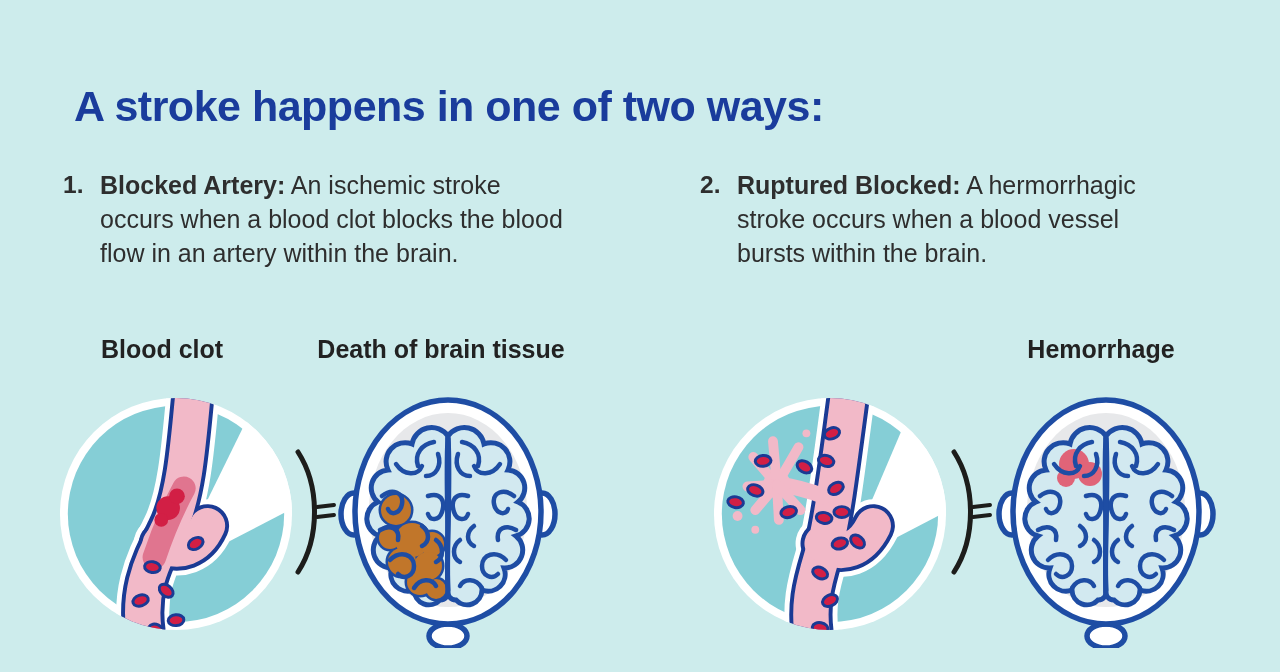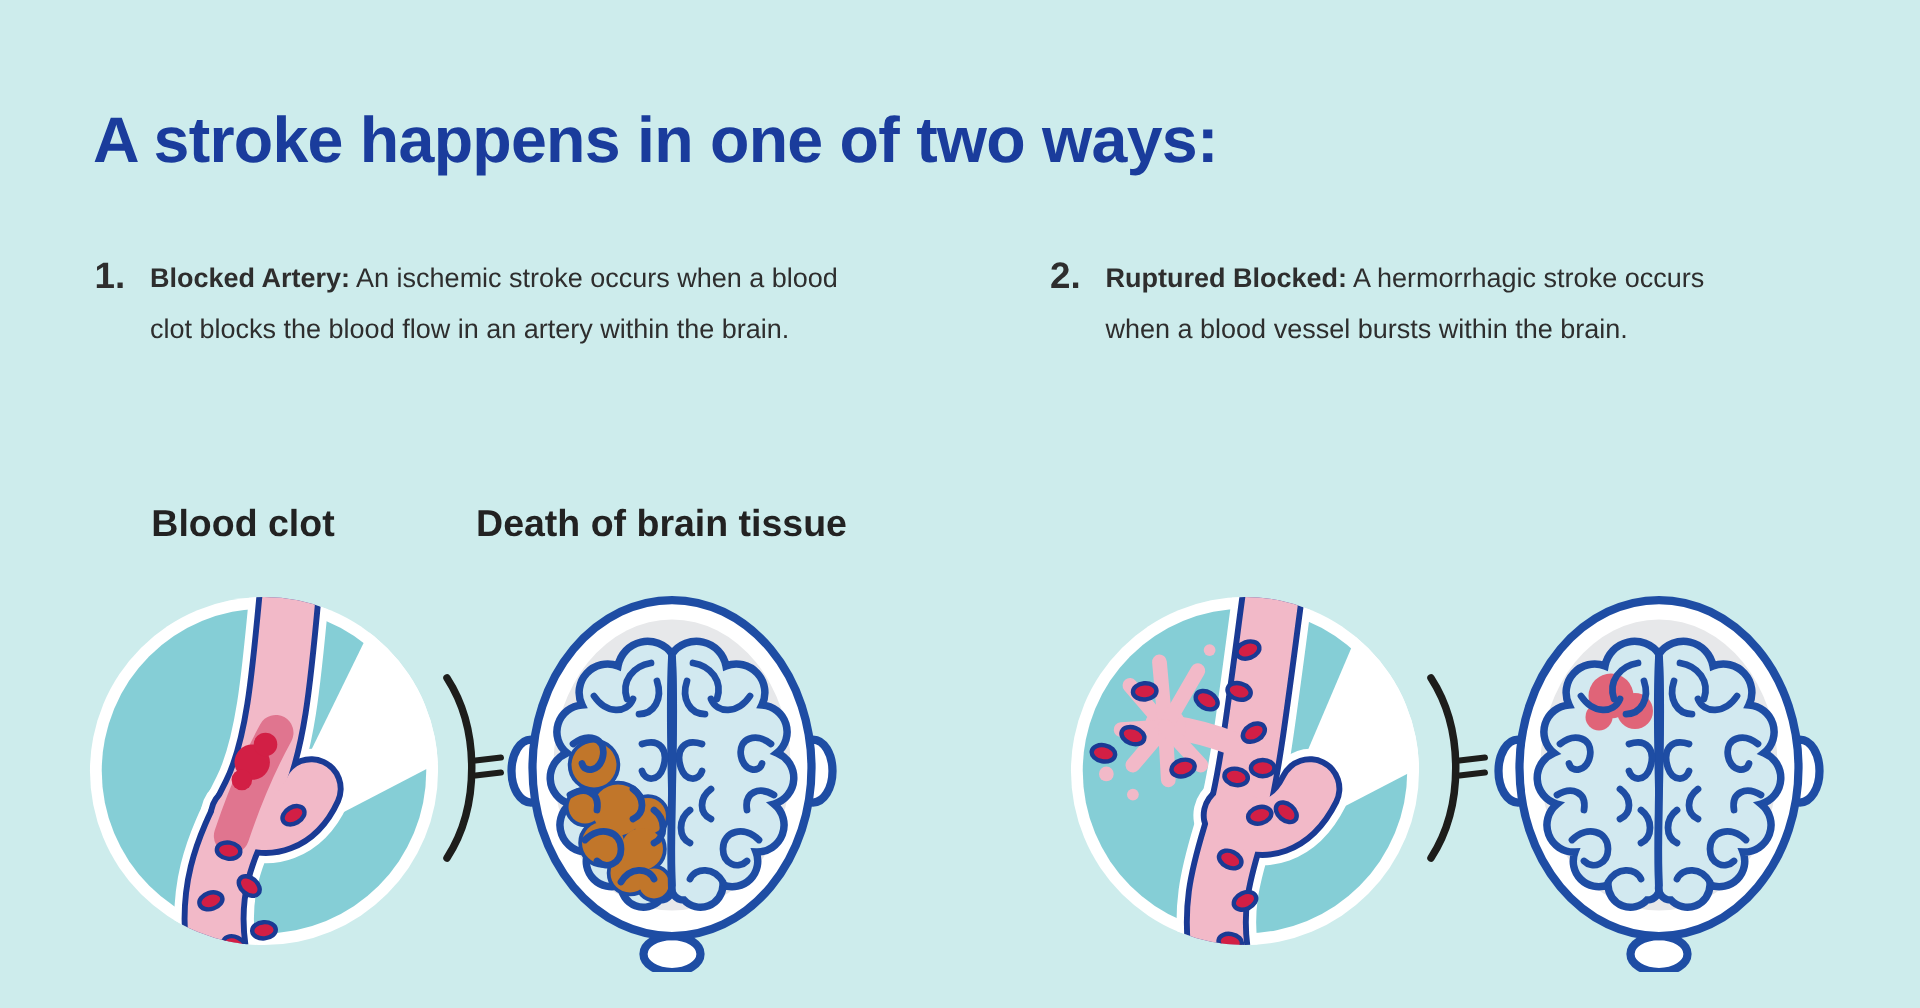--- a/index.html
+++ b/index.html
@@ -5,27 +5,27 @@
   :root{
     --background:#cdecec; --heading-blue:#1a3c9c; --body-text:#2e2e2e;
     --circle-teal:#85ced6; --artery-pink:#f2b9c8; --artery-dark-pink:#e0758f;
     --blood-red:#d21f45; --artery-outline-blue:#1a3a94; --brain-outline-blue:#1e4da4;
     --brain-fill:#d2e9f0; --head-gray:#e7e8ea; --dead-tissue-orange:#c1762a;
     --hemorrhage-pink:#e06478; --bracket-black:#1d1d1b;
   }
   html,body{margin:0;padding:0;}
   .canvas{position:relative;width:1280px;height:672px;background:var(--background);
           overflow:hidden;font-family:"Liberation Sans",sans-serif;}
-  .title{position:absolute;left:62px;top:70px;margin:0;font-size:43px;font-weight:bold;
+  .title{position:absolute;left:62px;top:70px;margin:12px;font-size:43px;font-weight:bold;
          color:var(--heading-blue);letter-spacing:-0.5px;text-align:right;}
   .item{position:absolute;top:168px;display:flex;}
   .item-1{left:63px;width:500px;}
   .item-2{left:700px;width:445px;}
   .item .num{flex:none;width:37px;font-weight:bold;font-size:24.5px;line-height:34px;color:var(--body-text);}
-  .item p{margin:0;font-size:18px;line-height:34px;color:var(--body-text);}
+  .item p{margin:0;font-size:25px;line-height:34px;color:var(--body-text);}
   .item b{font-weight:bold;}
   .caption{position:absolute;top:335px;transform:translateX(-50%);font-weight:bold;
            font-size:25px;color:#222;white-space:nowrap;}
   .fig{position:absolute;}
   
   .f-white{fill:#fff}
   .f-teal{fill:var(--circle-teal)}
   .s-vwhite{stroke:#fff;stroke-width:54;fill:none;stroke-linecap:round}
   .s-vblue{stroke:var(--artery-outline-blue);stroke-width:44;fill:none;stroke-linecap:round}
   .s-vpink{stroke:var(--artery-pink);stroke-width:36;fill:none;stroke-linecap:round}
@@ -57,20 +57,21 @@
     <p><b>Blocked Artery:</b><span> An ischemic stroke occurs when a blood clot blocks the blood flow in an artery within the brain.</span></p>
   </div>
 
   <div class="item item-2">
     <span class="num">2.</span>
     <p><b>Ruptured Blocked:</b><span> A hermorrhagic stroke occurs when a blood vessel bursts within the brain.</span></p>
   </div>
 
   <div class="caption" style="left:162px">Blood clot</div>
   <div class="caption" style="left:441px">Death of brain tissue</div>
+  <div class="caption" style="left:1101px">Hemorrhage</div>
 
   <div class="fig" style="left:58px;top:396px">
     <svg width="236" height="236" viewBox="0 0 240 240">
       <clipPath id="clipA1">
           <circle cx="120" cy="120" r="118"></circle>
         </clipPath>
       <circle cx="120" cy="120" r="118" class="f-white"></circle>
       <circle cx="120" cy="120" r="110" class="f-teal"></circle>
       <g clip-path="url(#clipA1)">
         <polygon points="148,114 194,20 270,98 166,152" class="f-white"></polygon>

